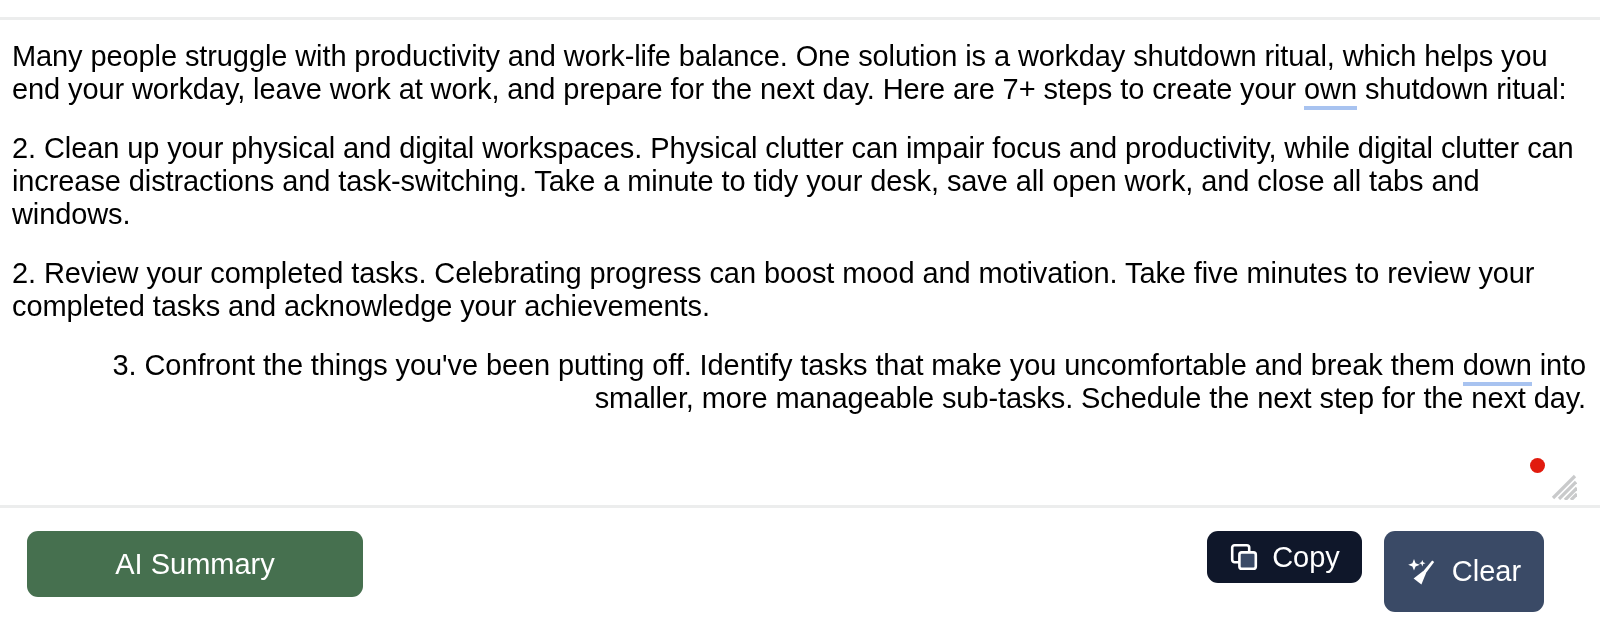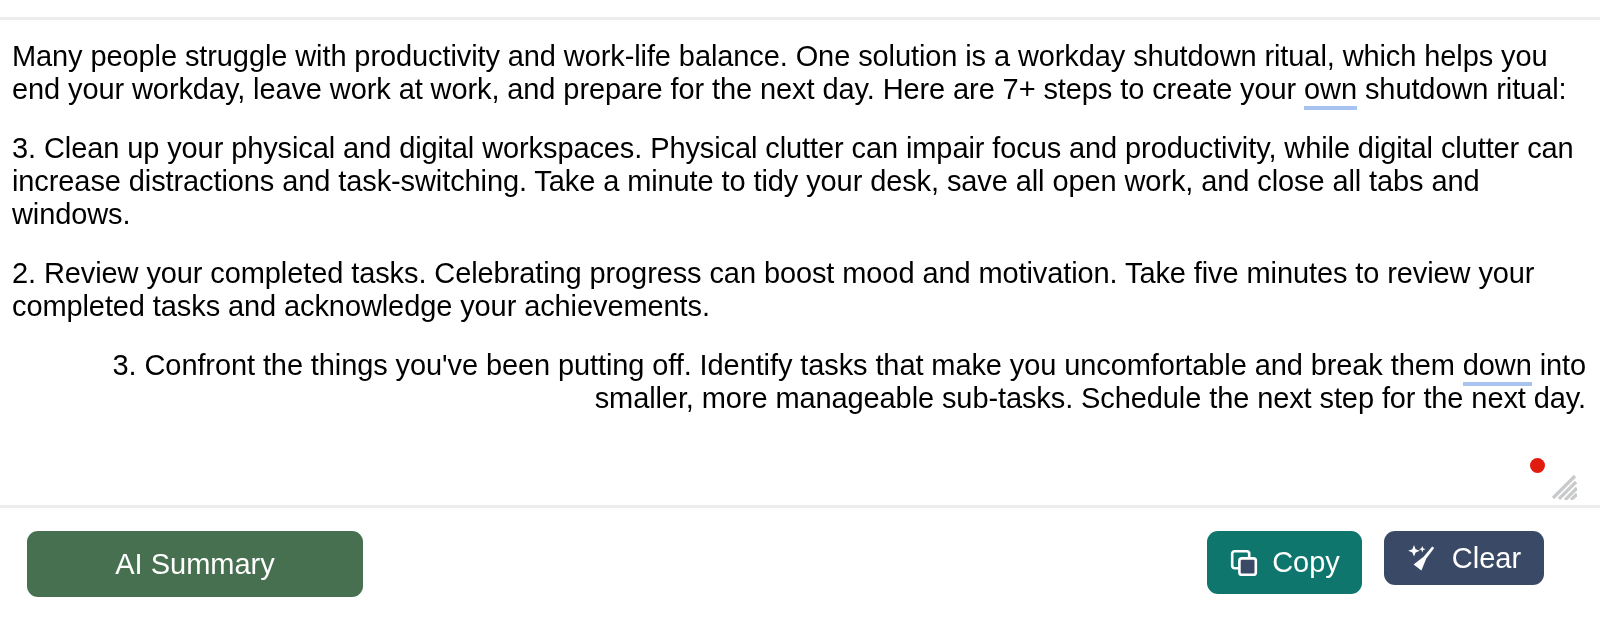--- a/index.html
+++ b/index.html
@@ -122,46 +122,46 @@
     top: 23px;
     width: 336px;
     height: 66px;
     background: #46704f;
   }
 
   .btn-copy {
     left: 1207px;
     top: 23px;
     width: 155px;
-    height: 63px;
-    background: #0f766e;
+    height: 52px;
+    background: #0f172a;
     justify-content: center;
   }
 
   .btn-clear {
     left: 1384px;
     top: 23px;
     width: 160px;
-    height: 54px;
+    height: 81px;
     background: #3a4a66;
   }
 
   .btn svg { display: block; flex: none; }
   .btn-label { display: block; }
 </style>
 </head>
 <body>
 
 <div class="app">
 
   <div class="top-divider"></div>
 
   <div class="output-area">
     <p class="para">Many people struggle with productivity and work-life balance. One solution is a workday shutdown ritual, which helps you end your workday, leave work at work, and prepare for the next day. Here are 7+ steps to create your <span class="sug">own</span> shutdown ritual:</p>
-    <p class="para">3. Clean up your physical and digital workspaces. Physical clutter can impair focus and productivity, while digital clutter can increase distractions and task-switching. Take a minute to tidy your desk, save all open work, and close all tabs and windows.</p>
+    <p class="para">2. Clean up your physical and digital workspaces. Physical clutter can impair focus and productivity, while digital clutter can increase distractions and task-switching. Take a minute to tidy your desk, save all open work, and close all tabs and windows.</p>
     <p class="para">2. Review your completed tasks. Celebrating progress can boost mood and motivation. Take five minutes to review your completed tasks and acknowledge your achievements.</p>
     <p class="para">3. Confront the things you've been putting off. Identify tasks that make you uncomfortable and break them <span class="sug">down</span> into smaller, more manageable sub-tasks. Schedule the next step for the next day.</p>
   </div>
 
   <div class="status-dot"></div>
 
   <div class="resize-grip">
     <svg width="26" height="26" viewBox="0 0 26 26" aria-hidden="true">
       <g stroke="#c9cacb" stroke-width="3.2" stroke-linecap="butt">
         <line x1="2" y1="24" x2="24" y2="2"></line>

